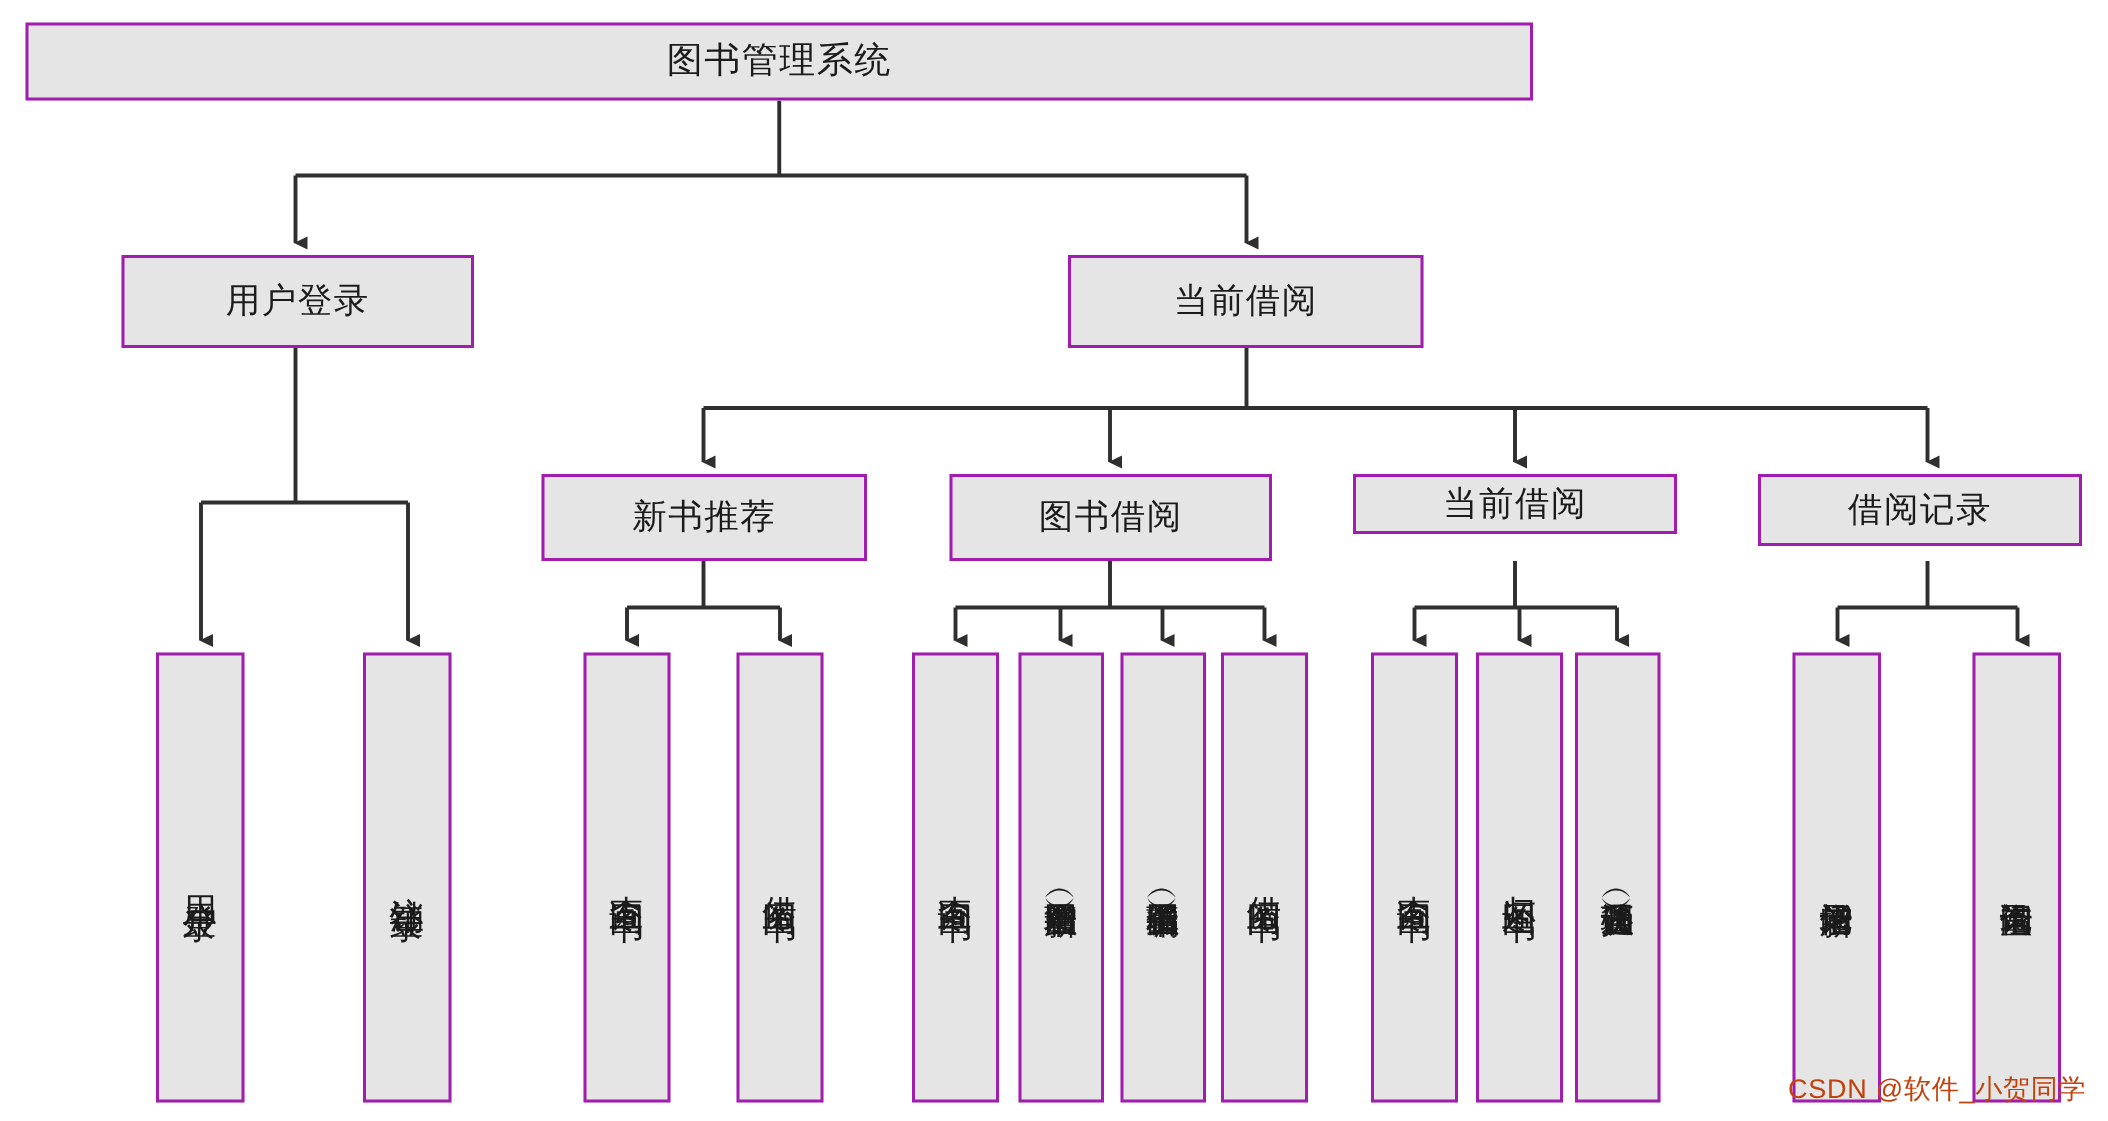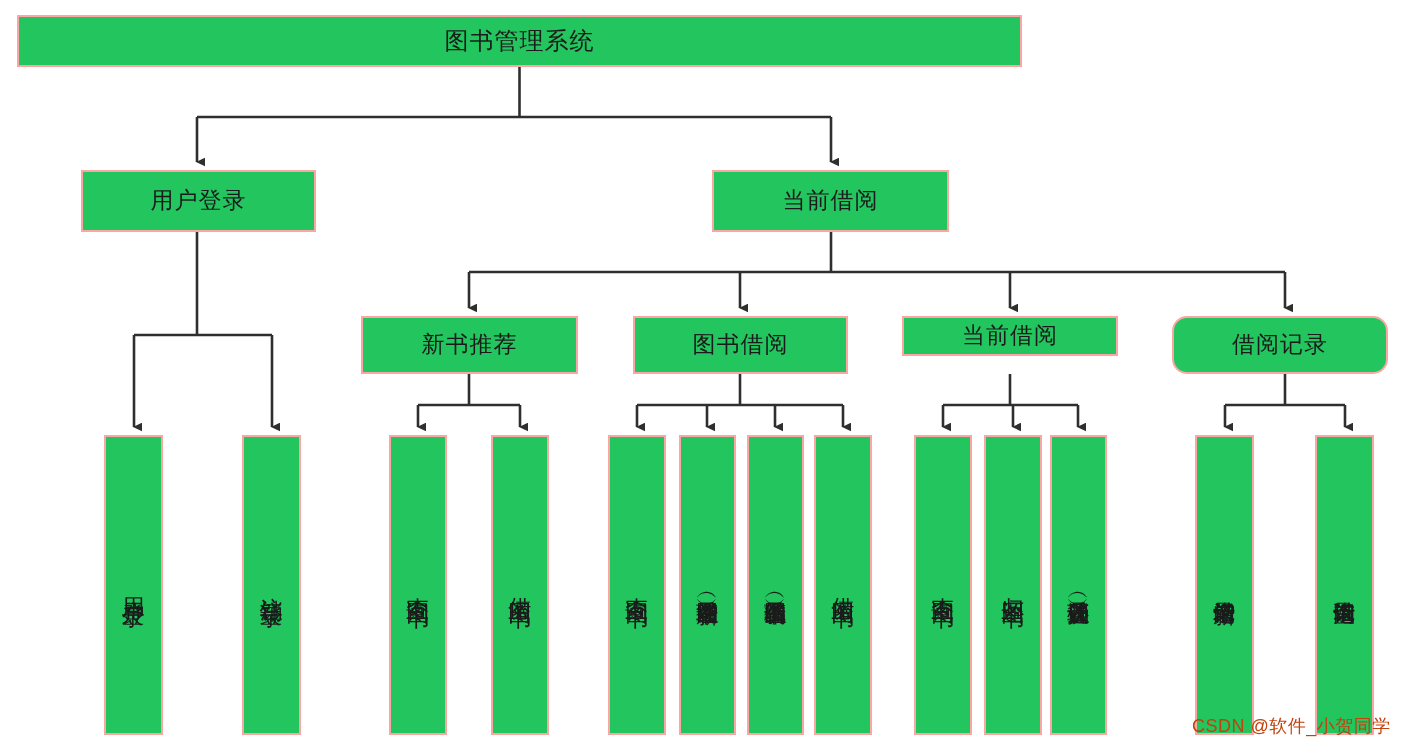--- a/index.html
+++ b/index.html
@@ -22,22 +22,22 @@
     position: absolute;
     left: 0;
     top: 0;
     width: 1405px;
     height: 747px;
     pointer-events: none;
   }
   .node {
     position: absolute;
     box-sizing: border-box;
-    border: 2px solid #fca5a5;
-    background: #22c55e;
+    border: 2px solid #a21caf;
+    background: #e5e5e5;
     display: flex;
     align-items: center;
     justify-content: center;
     color: #1b1b1b;
     overflow: hidden;
   }
   .node.horiz {
     font-size: 23px;
     letter-spacing: 1px;
     line-height: 1.2;
@@ -123,21 +123,21 @@
   </svg>
 
   <div class="node horiz root" style="left:17px; top:15px; width:1005px; height:52px;">图书管理系统</div>
 
   <div class="node horiz" style="left:81px; top:170px; width:235px; height:62px;">用户登录</div>
   <div class="node horiz" style="left:712px; top:170px; width:237px; height:62px;">当前借阅</div>
 
   <div class="node horiz" style="left:361px; top:316px; width:217px; height:58px;">新书推荐</div>
   <div class="node horiz" style="left:633px; top:316px; width:215px; height:58px;">图书借阅</div>
   <div class="node horiz" style="left:902px; top:316px; width:216px; height:40px;">当前借阅</div>
-  <div class="node horiz" style="left:1172px; top:316px; width:216px; height:58px;border-radius:15px;">借阅记录</div>
+  <div class="node horiz" style="left:1172px; top:316px; width:216px; height:48px;">借阅记录</div>
 
   <div class="node vert" style="left:104px; top:435px; width:59px; height:300px;">用户登录</div>
   <div class="node vert" style="left:242px; top:435px; width:59px; height:300px;">注销登录</div>
 
   <div class="node vert" style="left:389px; top:435px; width:58px; height:300px;">查询图书</div>
   <div class="node vert" style="left:491px; top:435px; width:58px; height:300px;">借阅图书</div>
 
   <div class="node vert" style="left:608px; top:435px; width:58px; height:300px;">查询图书</div>
   <div class="node vert tight" style="left:679px; top:435px; width:57px; height:300px;">新增图书（管理员）</div>
   <div class="node vert tight" style="left:747px; top:435px; width:57px; height:300px;">编辑图书（管理员）</div>

